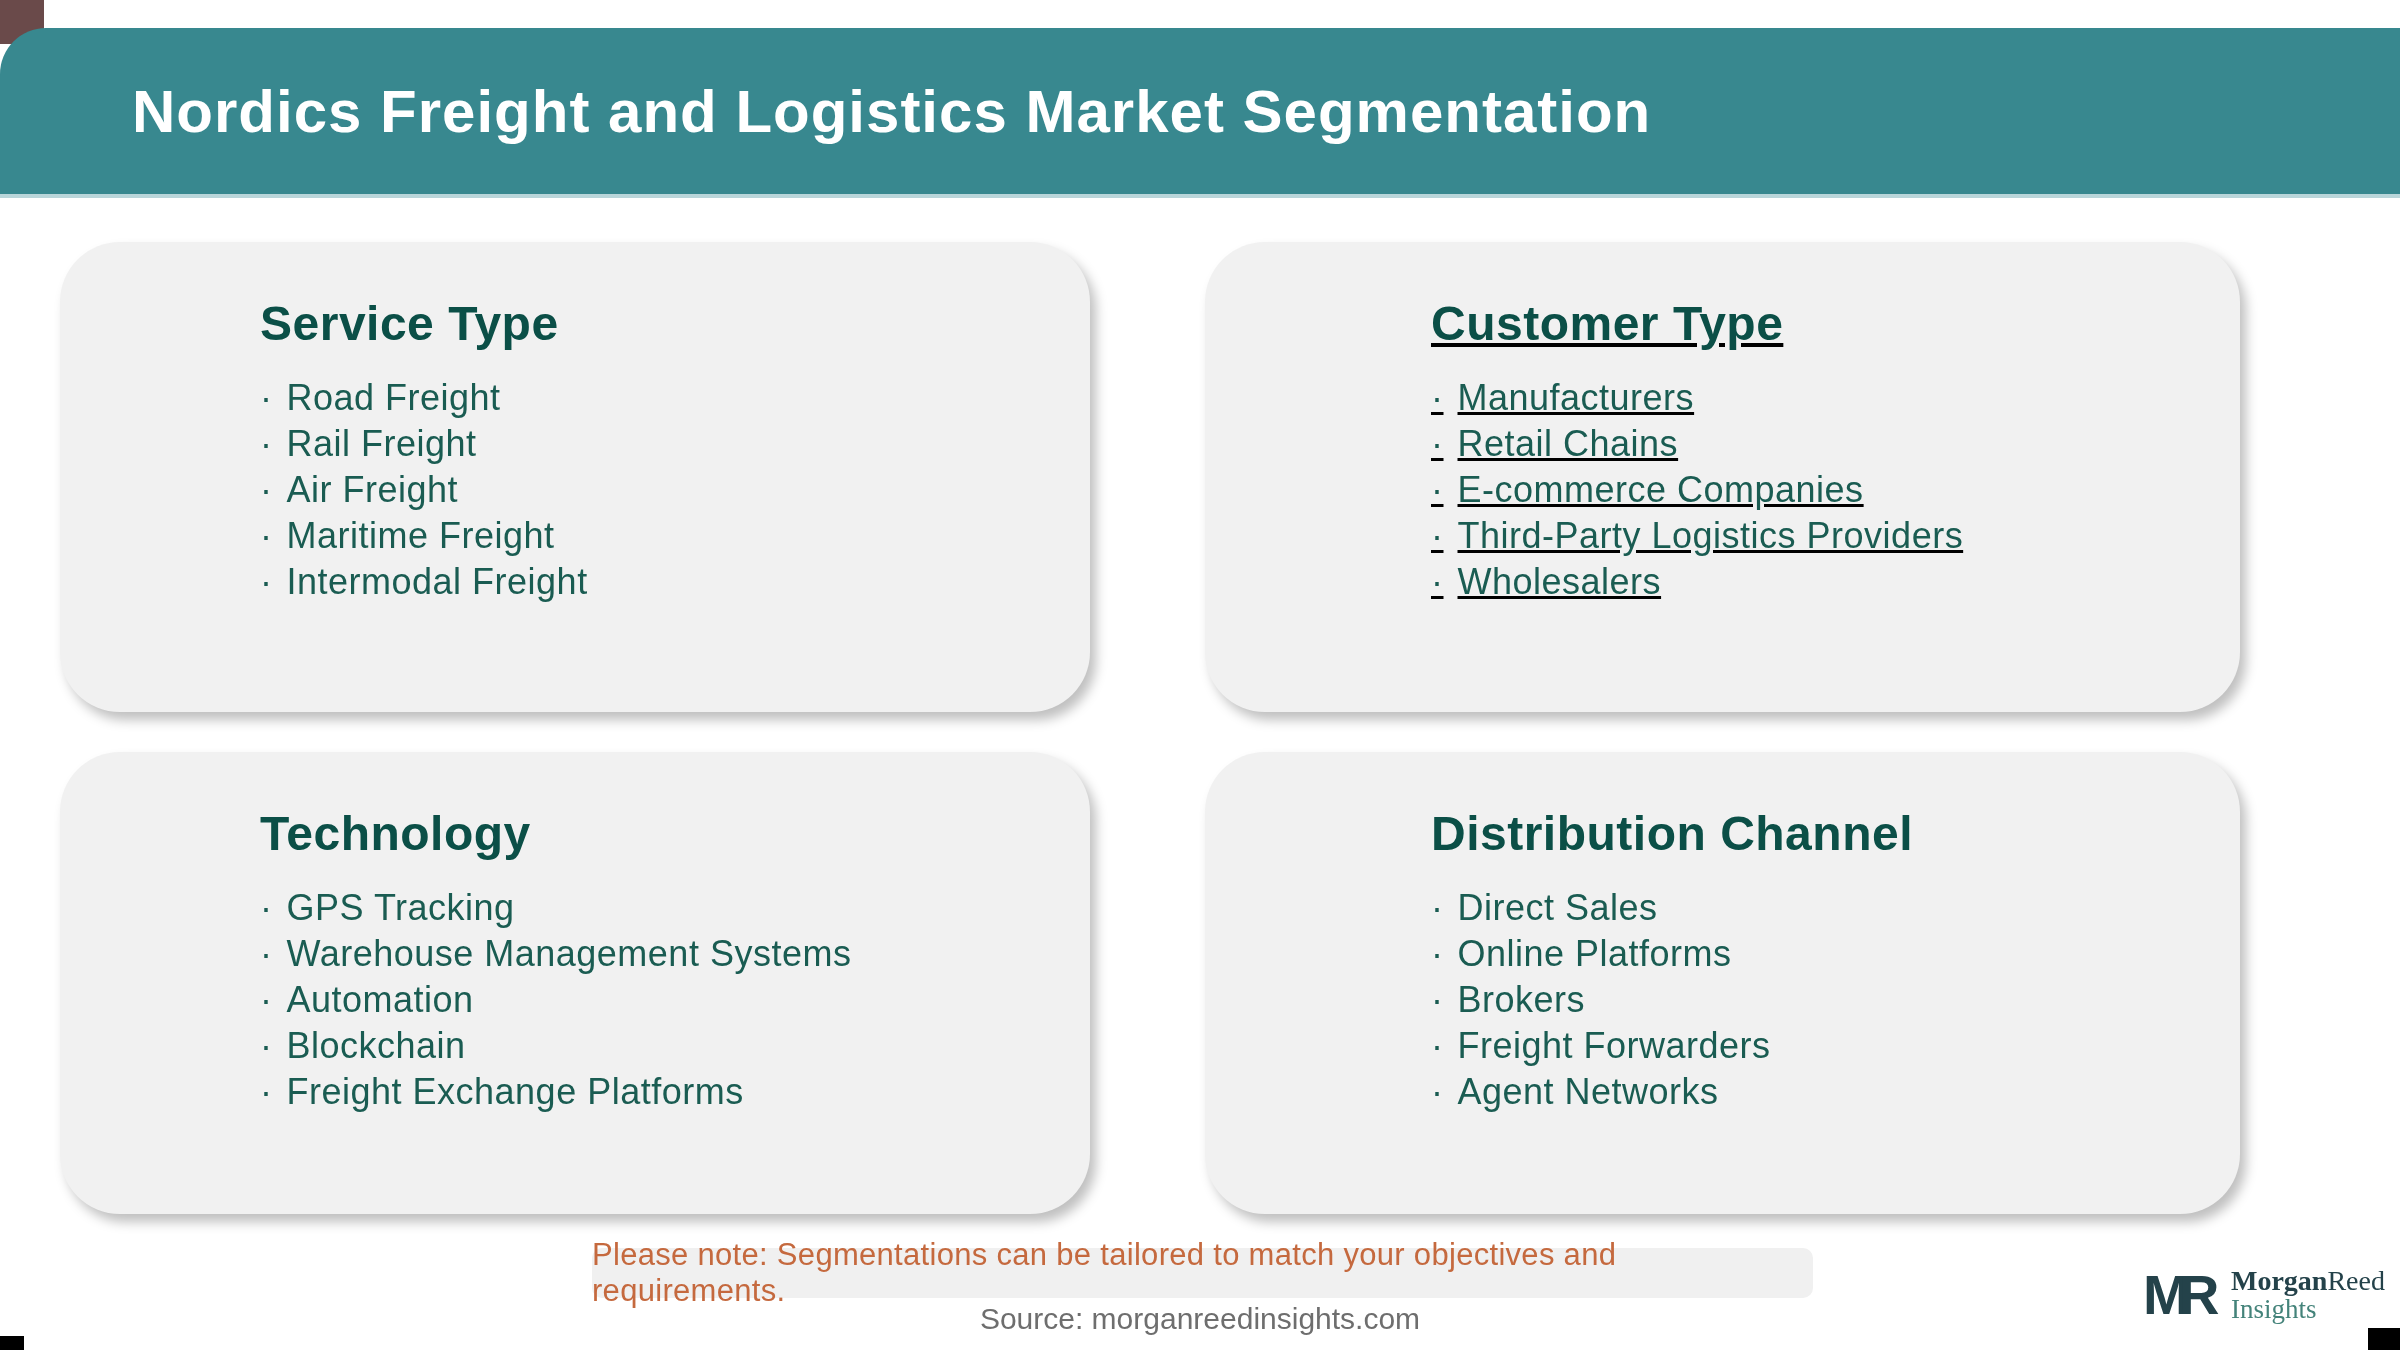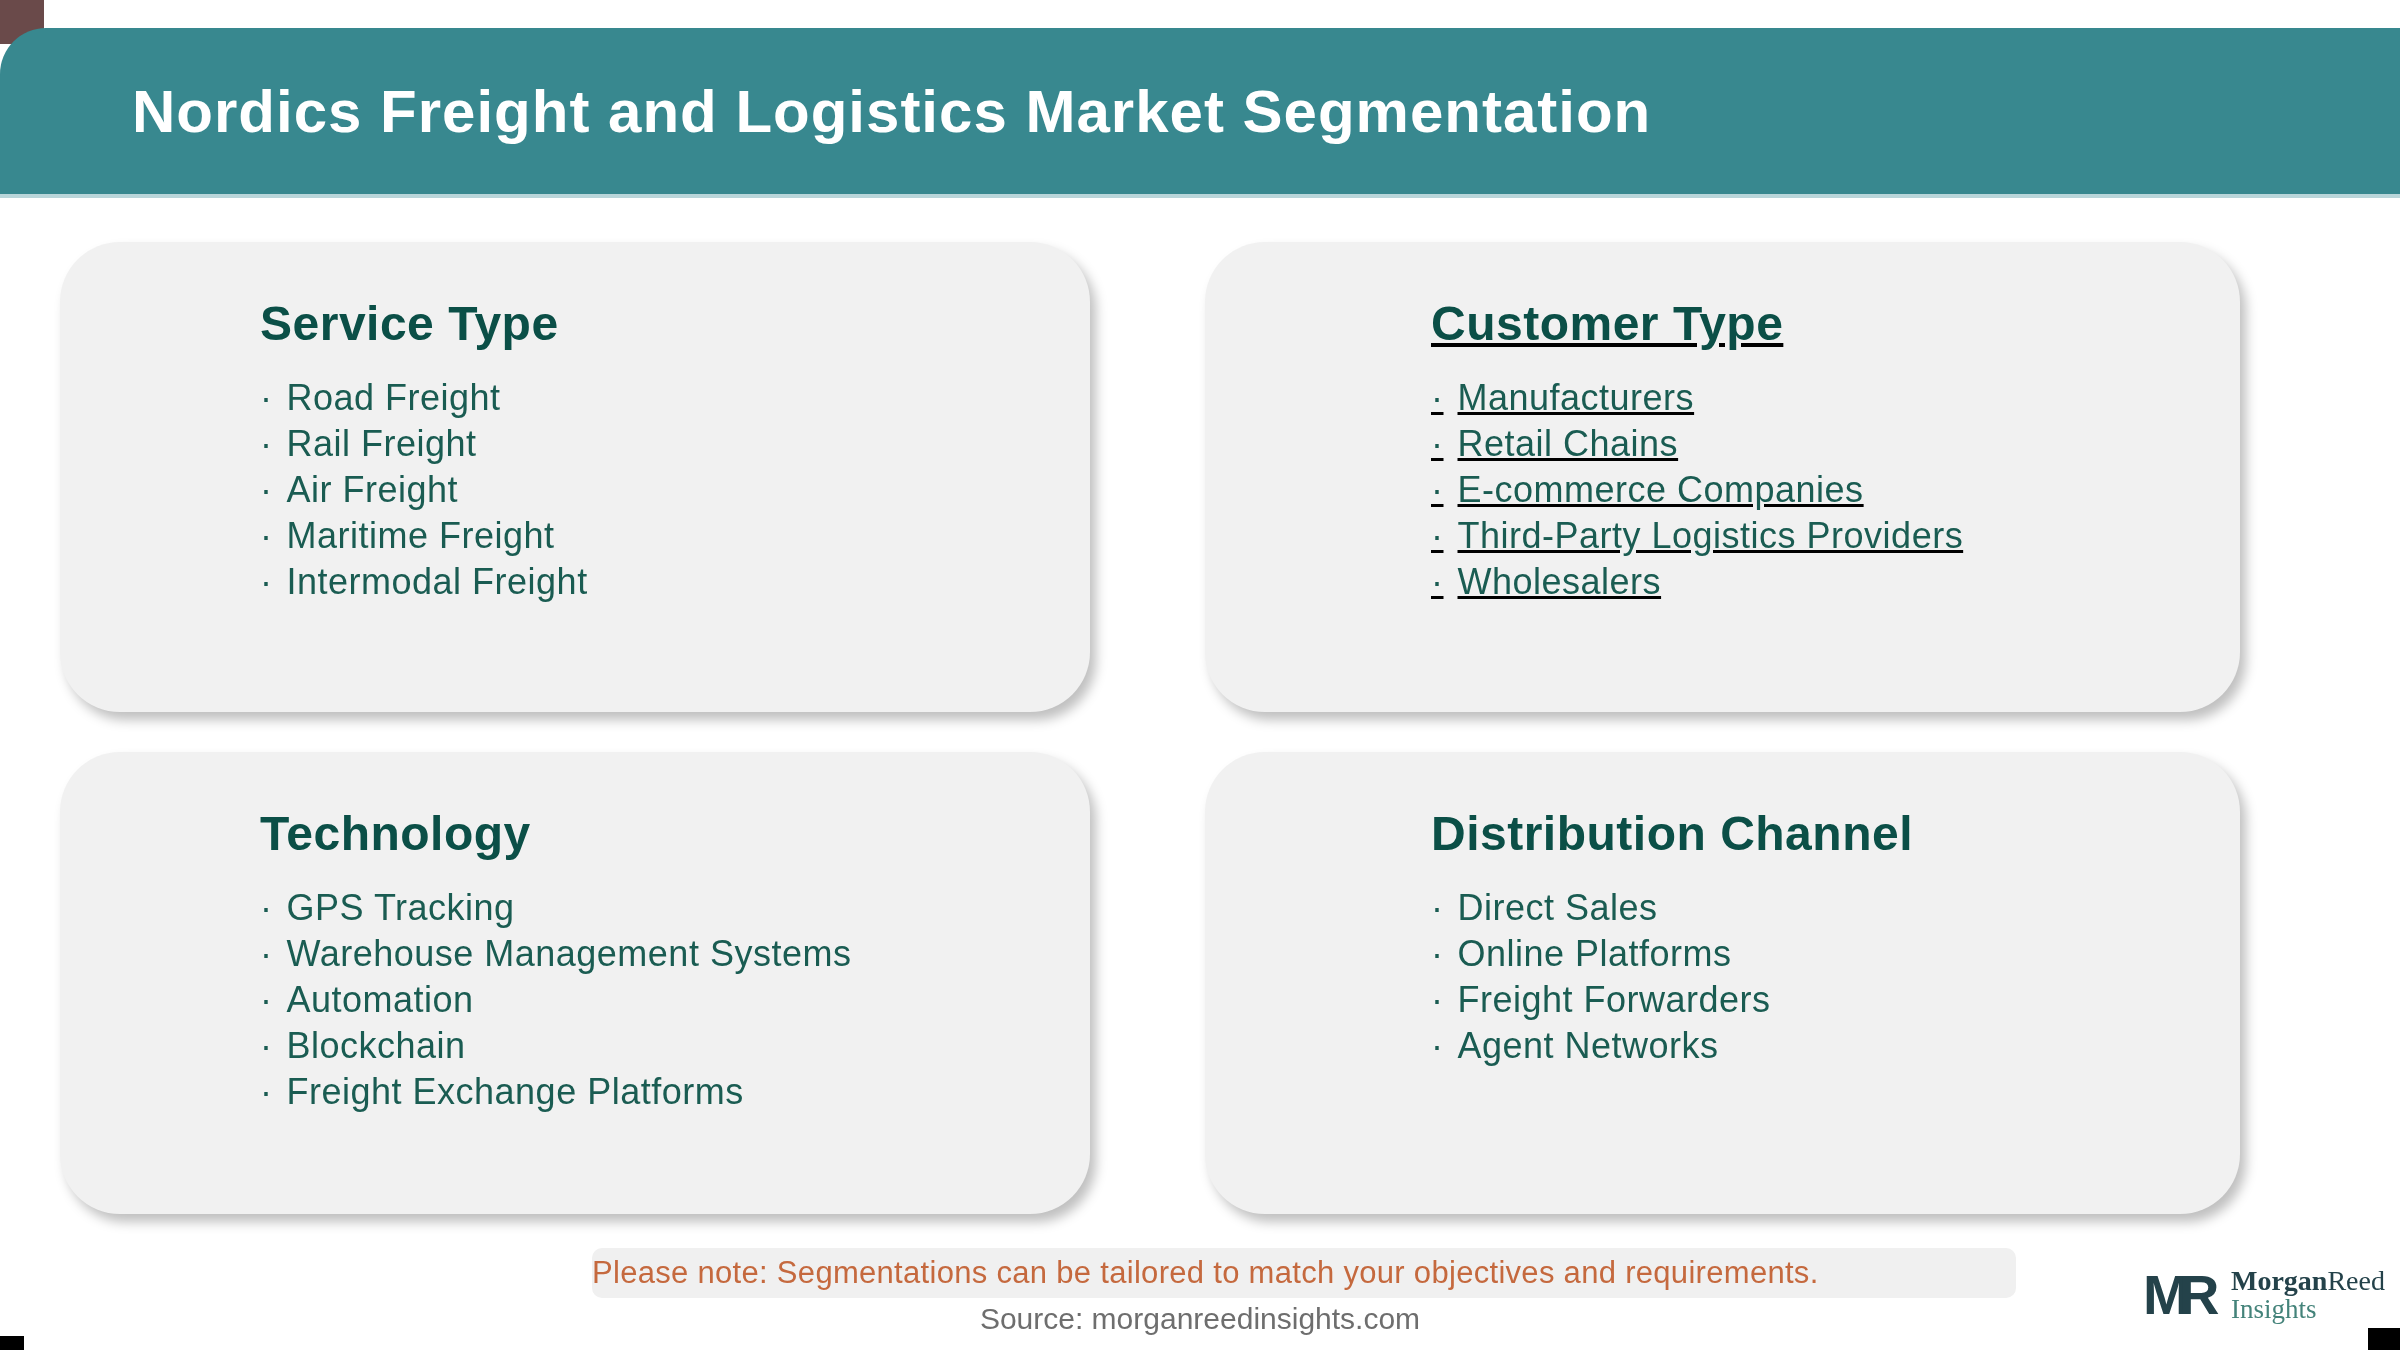--- a/index.html
+++ b/index.html
@@ -31,22 +31,22 @@
   .card-1{left:60px;  top:242px; width:1030px;height:470px;padding-left:200px;padding-right:40px;}
   .card-2{left:1205px;top:242px; width:1035px;height:470px;padding-left:226px;padding-right:48px;text-decoration:underline;}
   .card-3{left:60px;  top:752px; width:1030px;height:462px;padding-left:200px;padding-right:40px;}
   .card-4{left:1205px;top:752px; width:1035px;height:462px;padding-left:226px;}
 
   .card h2{margin:0 0 24px 0;font-size:48px;font-weight:bold;color:var(--heading-color);letter-spacing:0.5px;}
   .card ul{margin:0;padding:0;list-style:none;}
   .card li{font-size:36px;line-height:46px;color:var(--item-color);letter-spacing:0.5px;white-space:nowrap;}
   .card li::before{content:"\00B7";margin-right:14px;}
 
-  .note{position:absolute;left:592px;top:1248px;width:1424px;height:50px;background:var(--note-bg);
-        border-radius:10px;display:flex;align-items:center;justify-content:flex-start;z-index:1;}
+  .note{position:absolute;left:592px;top:1248px;width:1221px;height:50px;background:var(--note-bg);
+        border-radius:10px;display:flex;align-items:center;justify-content:flex-end;z-index:1;}
   .note span{font-size:31px;color:var(--note-text);letter-spacing:0.3px;}
 
   .source{position:absolute;left:0;top:1302px;width:2400px;text-align:center;
           font-size:30px;color:var(--source-color);z-index:1;}
 
   .logo{position:absolute;left:2143px;top:1266px;display:flex;align-items:center;gap:12px;z-index:1;}
   .logo-text{display:flex;flex-direction:column;line-height:1.05;}
   .logo-name{font-family:"Liberation Serif",serif;font-size:28px;color:var(--logo-dark);}
   .logo-name .bold{font-weight:bold;text-align:center;}
   .logo-sub{font-family:"Liberation Serif",serif;font-size:27px;color:var(--logo-teal);}
@@ -97,20 +97,21 @@
       <li>Blockchain</li>
       <li>Freight Exchange Platforms</li>
     </ul>
   </section>
 
   <section class="card card-4">
     <h2>Distribution Channel</h2>
     <ul>
       <li>Direct Sales</li>
       <li>Online Platforms</li>
+      <li>Brokers</li>
       <li>Freight Forwarders</li>
       <li>Agent Networks</li>
     </ul>
   </section>
 
   <div class="note">
     <span>Please note: Segmentations can be tailored to match your objectives and requirements.</span>
   </div>
 
   <div class="source">Source: morganreedinsights.com</div>

